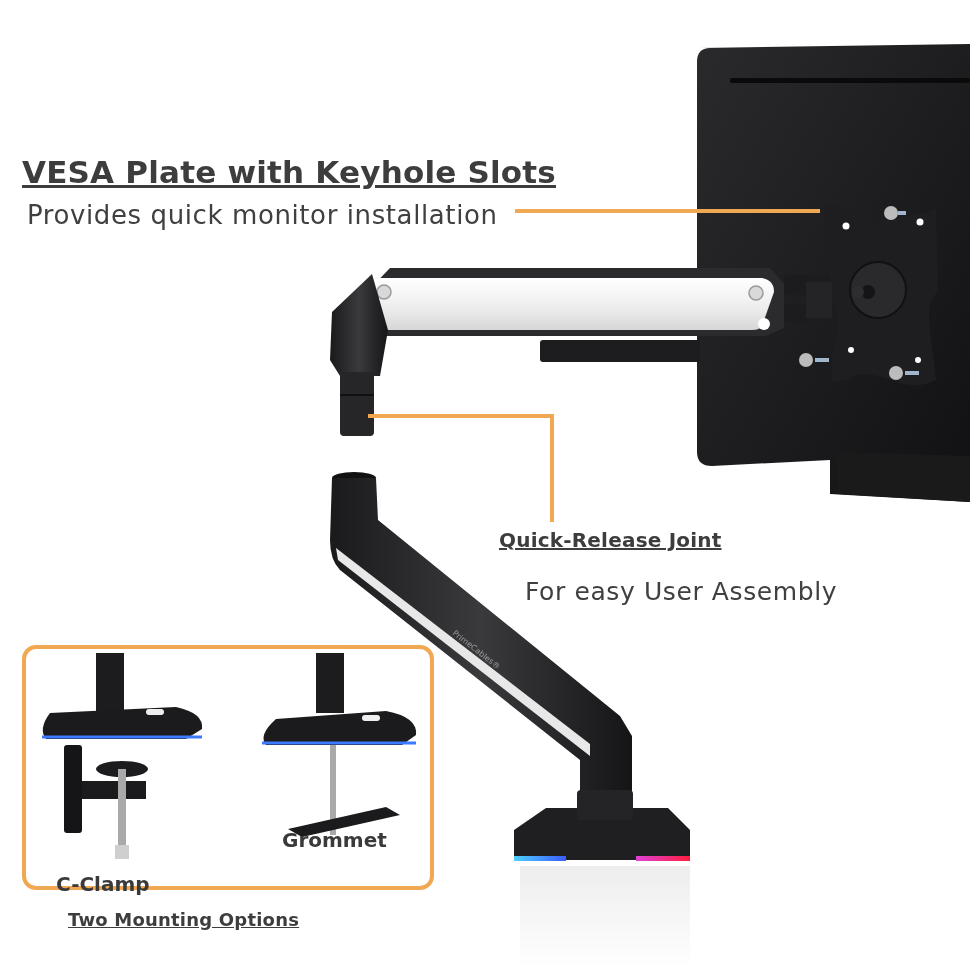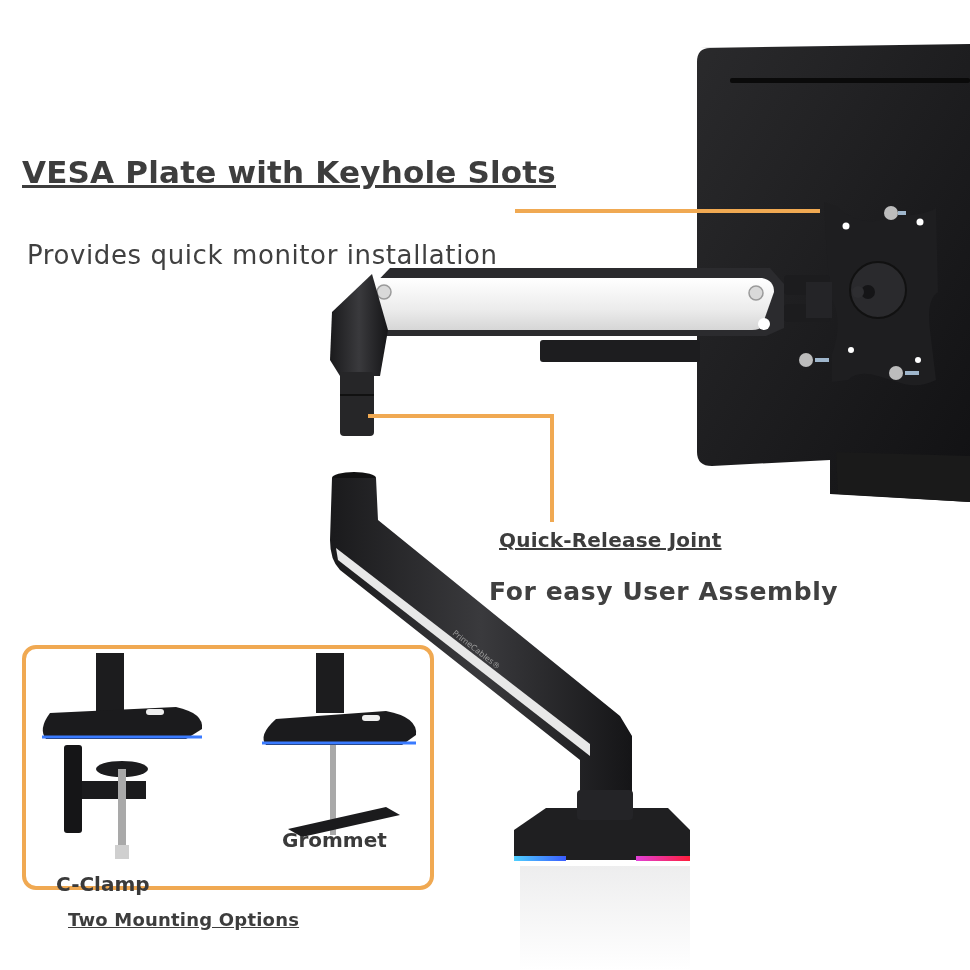--- a/index.html
+++ b/index.html
@@ -9,23 +9,23 @@
       font-family: "DejaVu Sans", "Liberation Sans", sans-serif;
     }
     .abs { position: absolute; }
     .title {
       color: #3d3d3d; font-weight: bold; white-space: nowrap; letter-spacing: 0.2px; text-decoration: underline;
     }
     .sub {
       color: #404040; font-weight: normal; white-space: nowrap; letter-spacing: 0.6px;
     }
     #vesa-title { left: 22px; top: 154px; font-size: 31px; }
-    #vesa-sub { left: 27px; top: 200px; font-size: 26px; margin-top: 40px; }
+    #vesa-sub { left: 27px; top: 200px; font-size: 26px; }
     #qr-title { left: 499px; top: 528px; font-size: 20px; }
-    #qr-sub { left: 489px; top: 577px; font-size: 25px; font-weight: bold; }
+    #qr-sub { left: 525px; top: 577px; font-size: 25px; }
     #options-title { left: 68px; top: 909px; font-size: 18px; }
     .leader { background: var(--accent); }
     #options-box {
       left: 22px; top: 645px; width: 404px; height: 237px;
       border: 4px solid var(--accent); border-radius: 14px; background: #ffffff;
     }
     .opt-label { color: #3a3a3a; font-weight: bold; font-size: 20px; white-space: nowrap; }
     #cclamp-label { left: 56px; top: 872px; }
     #grommet-label { left: 282px; top: 828px; }
     svg { position: absolute; left: 0; top: 0; overflow: visible; }

